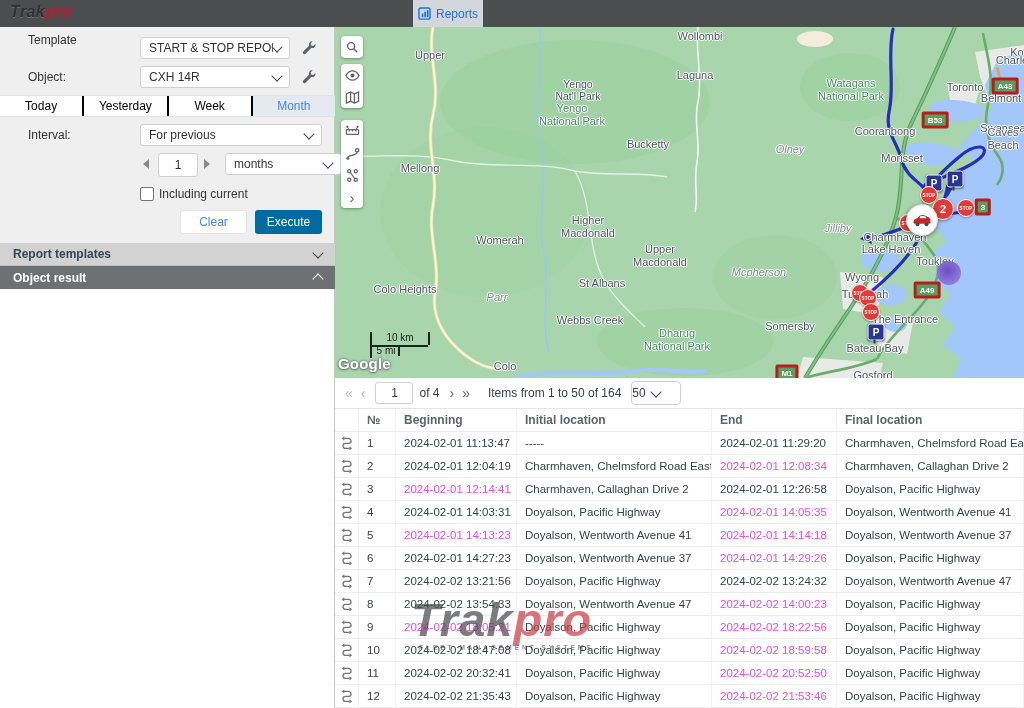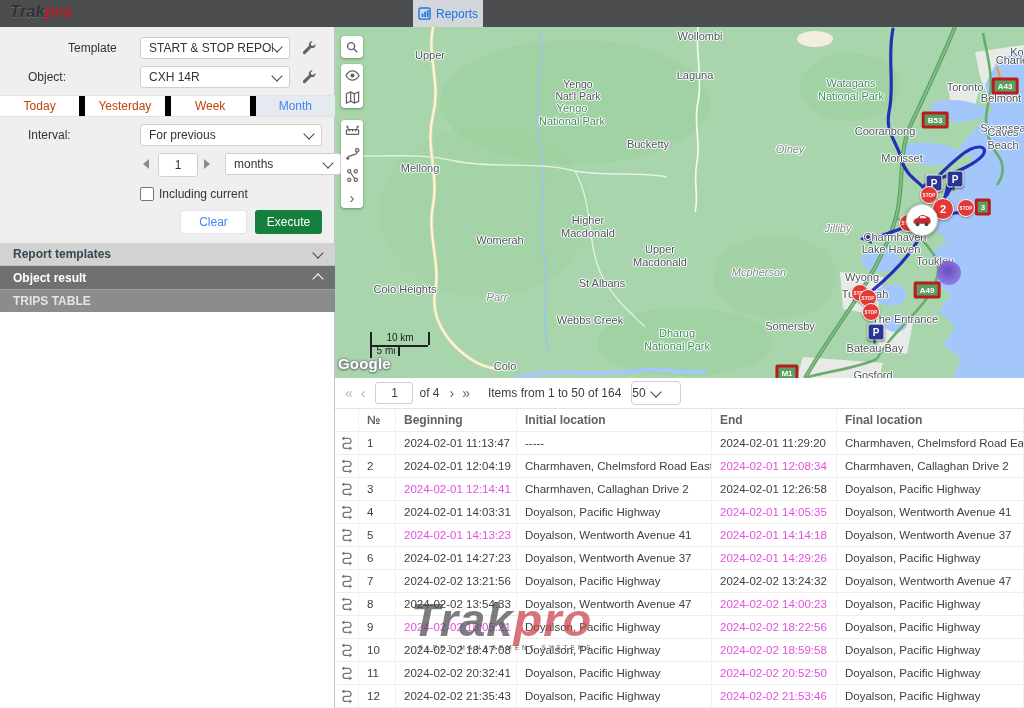--- a/index.html
+++ b/index.html
@@ -14,31 +14,31 @@
   .sidebar{position:absolute;left:0;top:27px;width:335px;height:681px;background:#fff;border-right:1px solid #c6c6c6;box-sizing:border-box;z-index:20;}
   .filter-panel{position:absolute;left:0;top:0;width:100%;height:216px;background:#efefef;}
   .flabel{position:absolute;left:28px;font-size:12px;color:#333;}
   .dd{position:absolute;background:#fff;border:1px solid #d0d0d0;border-radius:3px;font-size:12px;color:#333;display:flex;align-items:center;justify-content:space-between;padding:0 8px;box-sizing:border-box;cursor:pointer;}
   .chev{width:7px;height:7px;border-right:1.5px solid #5f6368;border-bottom:1.5px solid #5f6368;transform:rotate(45deg);display:inline-block;margin-top:-3px;flex:none;}
   .chev.up{transform:rotate(-135deg);margin-top:3px;}
   .chev.white{border-color:#fff;}
   .chev.dark{border-color:#42474c;}
   .wrench{position:absolute;left:300px;width:18px;height:18px;cursor:pointer;}
   .rtabs{position:absolute;left:0;top:68px;width:335px;height:22px;background:#fff;border-top:1px solid #e2e2e2;border-bottom:1px solid #e2e2e2;display:flex;box-sizing:border-box;}
-  .rtab{flex:1;display:flex;align-items:center;justify-content:center;font-size:12px;color:#c2410c;border-right:6px solid #000000;cursor:pointer;}
+  .rtab{flex:1;display:flex;align-items:center;justify-content:center;font-size:12px;color:#000000;border-right:2px solid #000000;cursor:pointer;}
   .rtab:last-child{border-right:none;}
   .rtab.active{background:#e5e9f0;color:#4285f4;}
   .stepbtn{position:absolute;width:0;height:0;border-top:5px solid transparent;border-bottom:5px solid transparent;cursor:pointer;}
   .stepbtn.left{border-right:6px solid #8a8a8a;}
   .stepbtn.right{border-left:6px solid #8a8a8a;}
   .numin{position:absolute;left:158px;top:126px;width:38px;height:22px;border:1px solid #d0d0d0;border-radius:3px;background:#fff;font-size:12px;color:#333;display:flex;align-items:center;justify-content:center;}
   .cbx{position:absolute;left:140px;top:160px;width:12px;height:12px;border:1.5px solid #757575;border-radius:2px;background:#fff;cursor:pointer;}
   .btn{position:absolute;top:183px;width:67px;height:24px;border-radius:3px;font-size:12px;display:flex;align-items:center;justify-content:center;cursor:pointer;box-sizing:border-box;}
   .btn.clear{left:180px;background:#fff;color:#4285f4;border:1px solid #e4e4e4;}
-  .btn.exec{left:255px;background:#15803d;color:#fff;border:none;}
+  .btn.exec{left:255px;background:#0369a1;color:#fff;border:none;}
   .sections{position:absolute;left:0;top:216px;width:335px;}
   .sec{height:23px;padding:0 13px;display:flex;justify-content:space-between;align-items:center;font-weight:700;font-size:12px;box-sizing:border-box;cursor:pointer;}
   .sec.light{background:#d2d2d2;color:#37474f;border-bottom:1px solid #bfbfbf;}
   .sec.dark{background:#6e7072;color:#fff;}
   .sec.item{background:#8a8c8e;color:#e4e4e4;border-top:1px solid #9b9d9f;}
   
   .map{position:absolute;left:335px;top:27px;width:689px;height:351px;background:#a8d5ab;overflow:hidden;}
   .map svg.base{position:absolute;left:0;top:0;}
   .mlabel{position:absolute;transform:translate(-50%,-50%);font-size:11px;color:#4a545a;white-space:pre-line;text-align:center;line-height:1.15;text-shadow:0 0 2px #fff,1px 0 0 #fff,-1px 0 0 #fff,0 1px 0 #fff,0 -1px 0 #fff;pointer-events:none;}
   .mlabel.t2{font-size:10.5px;}
@@ -96,21 +96,21 @@
             <rect x="6.8" y="5" width="1.8" height="6" fill="#1a73e8"></rect>
             <rect x="9.6" y="3.5" width="1.8" height="7.5" fill="#1a73e8"></rect>
           </svg>
       </span>
       <span>Reports</span>
     </div>
   </div>
 
   <div class="sidebar">
     <div class="filter-panel">
-      <span class="flabel" style="top:14px;margin-left:40px;">Template</span>
+      <span class="flabel" style="top:6px;">Template</span>
       <div class="dd" style="left:140px;top:10px;width:150px;height:22px;">
         <span style="overflow:hidden;white-space:nowrap;">START &amp; STOP REPOR...</span>
           <span class="chev dark"></span>
       </div>
       <span class="wrench" style="top:12px;">
         <svg width="17" height="17" viewBox="0 0 18 18">
             <path d="M13.5 2.5 a3.4 3.4 0 0 0-3.9 4.6 L3.5 13.2 a1.6 1.6 0 0 0 2.3 2.3 L11.9 9.4 a3.4 3.4 0 0 0 4.4-4.2 l-2.3 2.3-2.1-.6-.6-2.1z" fill="#5f6368"></path>
           </svg>
       </span>
 
@@ -153,23 +153,20 @@
       <div class="btn exec">Execute</div>
     </div>
     <div class="sections" id="sections">
         <div class="sec light">
           <span>Report templates</span>
           <span class="chev dark"></span>
         </div>
         <div class="sec dark">
           <span>Object result</span>
           <span class="chev up white"></span>
-        </div>
-        <div class="sec item">
-          <span>TRIPS TABLE</span>
         </div>
       </div>
   </div>
 
   <div class="map">
     <svg class="base" width="689" height="351" viewBox="0 0 689 351">
 
       <ellipse cx="240" cy="75" rx="135" ry="62" fill="#97cf9b" opacity="0.5"></ellipse>
       <ellipse cx="515" cy="60" rx="50" ry="34" fill="#97cf9b" opacity="0.5"></ellipse>
       <ellipse cx="350" cy="315" rx="88" ry="34" fill="#97cf9b" opacity="0.5"></ellipse>

